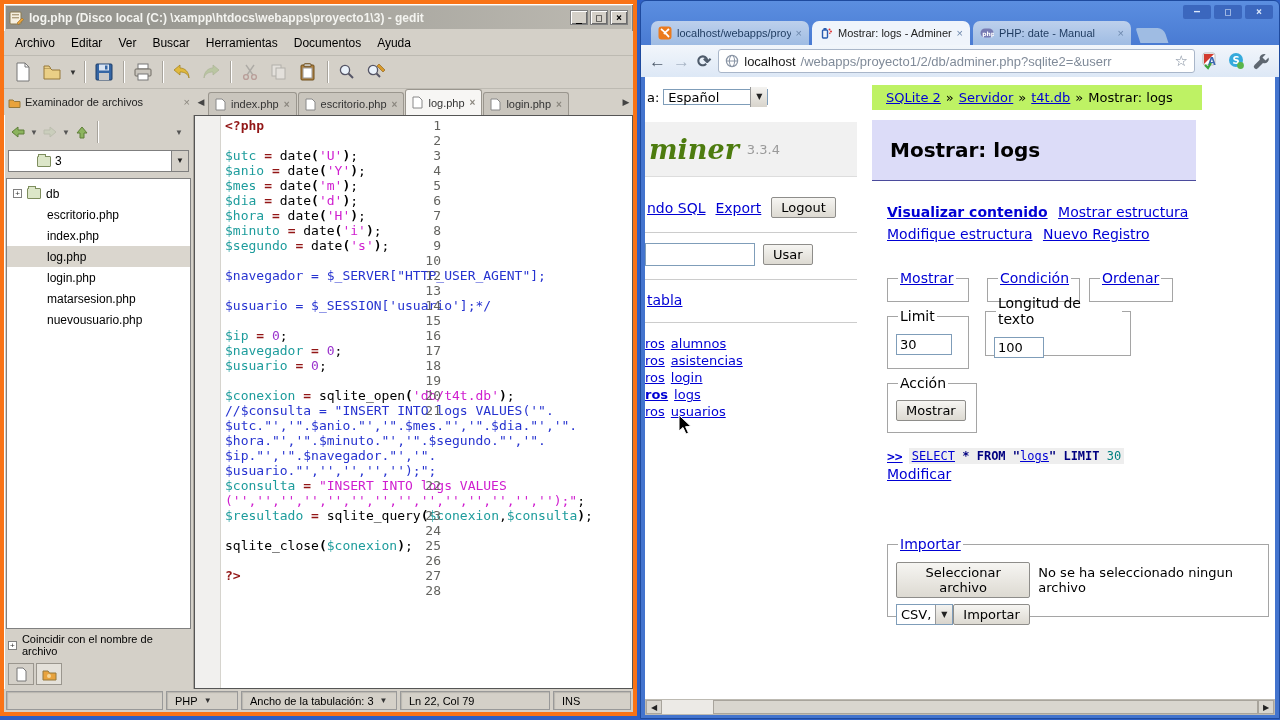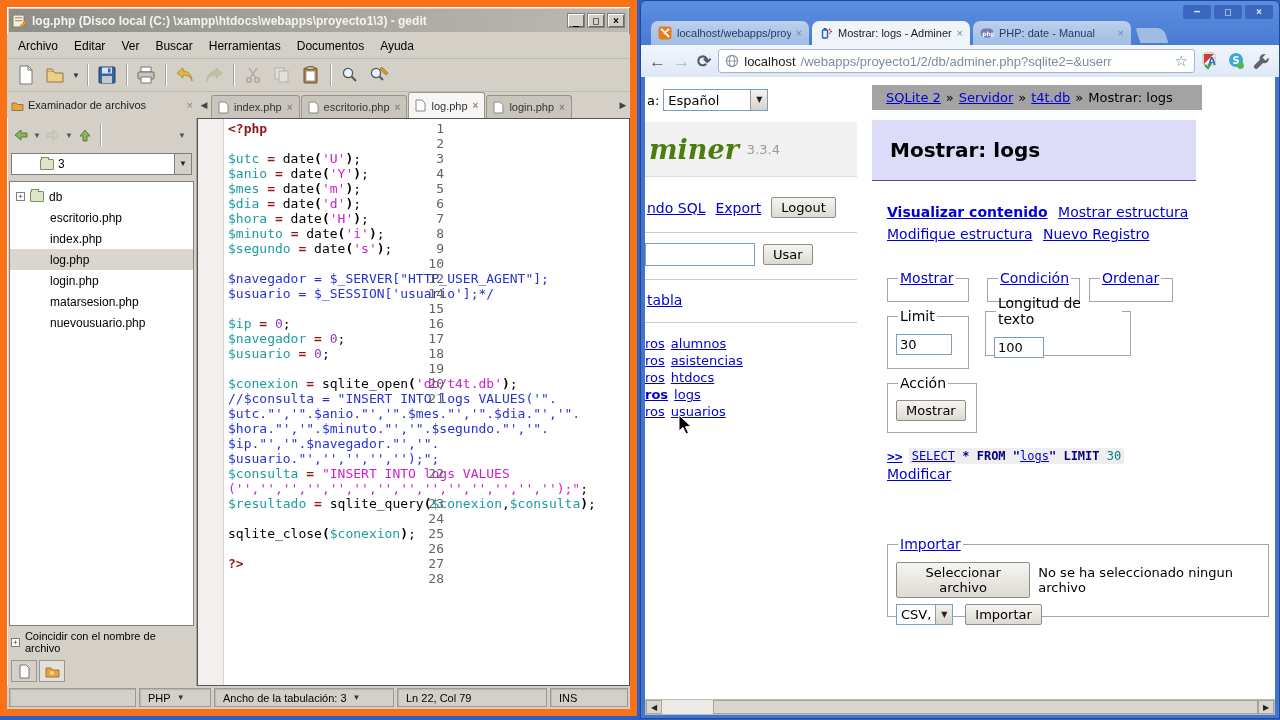--- a/index.html
+++ b/index.html
@@ -1,21 +1,21 @@
 <!DOCTYPE html>
 <html><head>
 <meta charset="utf-8">
 <style>
   * { margin:0; padding:0; box-sizing:border-box; }
   html,body { width:1280px; height:720px; overflow:hidden; }
   body { background:#2E5FC4; font-family:"Liberation Sans", sans-serif; position:relative; }
 
   
   #gedit { position:absolute; left:0; top:0; width:637px; height:716px;
-    background:#D4D0C8; border:7px solid #f97316;
+    background:#D4D0C8; border:4px solid #f97316;
     box-shadow: inset 1px 1px 0 #FFFFFF, inset -1px -1px 0 #808080;
     display:flex; flex-direction:column; }
   .g-titlebar { height:23px; margin:2px; display:flex; align-items:center; padding:0 3px;
     background:linear-gradient(90deg,#8E8E88,#BDBAB2); color:#F4F4F0; font-size:12px; font-weight:bold; gap:5px; }
   .g-title-text { flex:1; white-space:nowrap; overflow:hidden; }
   .g-winbtns { display:flex; gap:2px; }
   .g-winbtn { width:18px; height:15px; background:#D4D0C8; border:1px solid #808080;
     box-shadow: inset 1px 1px 0 #fff, inset -1px -1px 0 #6a6a6a; color:#000;
     font-size:10px; line-height:13px; text-align:center; font-weight:bold; font-family:"DejaVu Sans Mono",monospace;}
   .g-menubar { display:flex; padding:2px 4px; gap:2px; background:#D4D0C8; border-bottom:1px solid #BDBAB2; }
@@ -102,61 +102,61 @@
   .b-content { flex:1; background:#fff; position:relative; overflow:hidden; margin:0 4px; }
   .b-hscroll { height:16px; margin:0 4px 3px 4px; background:#ECEAE6; border:1px solid #BDBAB2; display:flex; align-items:stretch; }
   .hs-btn { width:16px; background:#D9D6CF; border:1px solid #A8A49C; font-size:8px; color:#222; text-align:center; line-height:14px; }
   .hs-track { flex:1; position:relative; }
   .hs-thumb { position:absolute; left:8.5%; right:0; top:0; bottom:0; background:#D9D6CF; border:1px solid #A8A49C; }
 
   
   .adm { position:absolute; left:0; top:0; width:100%; height:100%; font-family:"DejaVu Sans",sans-serif; font-size:13px; color:#000; }
   .adm a { color:#0000D4; text-decoration:underline; }
   .adm-lang { position:absolute; left:2px; top:12px; font-size:13px; display:flex; gap:4px; align-items:center;}
-  .adm-select { display:inline-flex; align-items:center; border:1px solid #7F9DB9; background:#fff; height:22px; }
+  .adm-select { display:inline-flex; align-items:center; border:1px solid #7F9DB9; background:#fff; height:16px; }
   .adm-select .sval { padding:0 4px; font-size:13px; min-width:86px; }
   .adm-select .sbtn { width:17px; height:20px; background:linear-gradient(#F4F3F0,#D8D4CC); border-left:1px solid #999; font-size:8px; line-height:20px; text-align:center; color:#222;}
   .adm-logo { position:absolute; left:0; top:45px; width:212px; height:55px; background:#F1F1F1; border-bottom:1px solid #DDD;
     display:flex; align-items:center; padding-left:4px; gap:8px; }
   .adm-logo .lg { font-size:27px; color:#4d7c0f; font-style:italic; font-weight:bold; font-family:"DejaVu Serif",serif;}
   .adm-logo .ver { font-size:13px; color:#9a9a9a; }
   .adm-sidelinks { position:absolute; left:2px; top:120px; font-size:14px; display:flex; gap:10px; align-items:center; }
   .adm-hr { position:absolute; left:0; width:212px; border-top:1px solid #CCC; }
   .adm-dbrow { position:absolute; left:0; top:166px; display:flex; gap:8px; align-items:center; }
   .adm-input { border:1px solid #7F9DB9; height:23px; width:110px; font-size:13px; padding:1px 3px; font-family:"DejaVu Sans",sans-serif;}
   .btn { background:linear-gradient(#F6F5F2,#DDDAD2); border:1px solid #8E8D8A; border-radius:2px;
     font-size:13px; padding:2px 9px; color:#000; font-family:"DejaVu Sans",sans-serif; }
   .adm-createtable { position:absolute; left:2px; top:215px; font-size:14px; }
   .adm-tables { position:absolute; left:0; top:258px; font-size:13px; line-height:17px; }
   .adm-tables .trow { white-space:nowrap; }
   .adm-tables .selword { margin-right:6px; }
   .adm-tables .selword.cur { font-weight:bold; }
   
-  .adm-bread { position:absolute; left:227px; top:8px; width:330px; height:25px; background:#a3a3a3;
+  .adm-bread { position:absolute; left:227px; top:8px; width:330px; height:25px; background:#bef264;
     display:flex; align-items:center; padding-left:14px; gap:5px; font-size:13px; }
   .adm-h2box { position:absolute; left:227px; top:43px; width:324px; height:61px; background:#DCDCF8; border-bottom:1px solid #4B4B9C; display:flex; align-items:center; }
   .adm-h2box h2 { font-size:20px; font-weight:bold; margin-left:18px; font-family:"DejaVu Sans",sans-serif; }
   .adm-navlinks { position:absolute; left:242px; top:124px; width:322px; font-size:14px; line-height:22px; }
   .adm-navlinks a { margin-right:6px; }
   .adm-navlinks a.cur { font-weight:bold; }
   fieldset.adm-fs { position:absolute; border:1px solid #A5A5A5; padding:4px 8px 8px 8px; font-size:13px; background:transparent; }
   fieldset.adm-fs legend { font-size:14px; padding:0 2px; margin-left:2px; }
   .fs-input { border:1px solid #7F9DB9; height:21px; font-size:13px; padding:1px 3px; font-family:"DejaVu Sans",sans-serif; }
   .adm-sqlline { position:absolute; left:242px; top:371px; font-size:13px; display:flex; align-items:center; gap:6px; }
   .sqlcode { font-family:"DejaVu Sans Mono",monospace; font-size:12px; background:#EEE; padding:1px 3px; }
   .sql-kw { color:#000080; font-weight:bold; }
   .sql-kw-link { color:#000080; font-weight:normal; text-decoration:underline; }
   .sql-table { color:#C00000; text-decoration:underline; }
   .sql-num { color:#008080; }
   .adm-modify { position:absolute; left:242px; top:389px; font-size:14px; }
   .adm-msg { position:absolute; left:242px; top:417px; width:290px; height:29px; background:#E6F8E6;
     color:#008000; font-size:14px; display:flex; align-items:center; padding-left:13px; }
   .adm-import { left:242px; top:459px; width:382px; height:81px; }
   .adm-import .row1 { display:flex; align-items:center; gap:8px; margin-top:6px; }
-  .adm-import .row2 { display:flex; align-items:center; gap:12px; margin-top:6px; }
+  .adm-import .row2 { display:flex; align-items:center; margin-top:6px; }
   .file-status { font-size:13px; color:#000; }
 
   
   #mouse-cursor { position:absolute; left:678px; top:414px; z-index:99; }
 </style>
 </head>
 <body>
 
 <div id="gedit">
   <div class="g-titlebar">
@@ -384,20 +384,21 @@
           <div class="code-row"><span class="ln">2</span><span class="lt"></span></div>
           <div class="code-row"><span class="ln">3</span><span class="lt"><span class="tok-var">$utc</span><span class="tok-pl"> </span><span class="tok-op">=</span><span class="tok-pl"> date</span><span class="tok-b">(</span><span class="tok-str">'U'</span><span class="tok-b">)</span><span class="tok-pl">;</span></span></div>
           <div class="code-row"><span class="ln">4</span><span class="lt"><span class="tok-var">$anio</span><span class="tok-pl"> </span><span class="tok-op">=</span><span class="tok-pl"> date</span><span class="tok-b">(</span><span class="tok-str">'Y'</span><span class="tok-b">)</span><span class="tok-pl">;</span></span></div>
           <div class="code-row"><span class="ln">5</span><span class="lt"><span class="tok-var">$mes</span><span class="tok-pl"> </span><span class="tok-op">=</span><span class="tok-pl"> date</span><span class="tok-b">(</span><span class="tok-str">'m'</span><span class="tok-b">)</span><span class="tok-pl">;</span></span></div>
           <div class="code-row"><span class="ln">6</span><span class="lt"><span class="tok-var">$dia</span><span class="tok-pl"> </span><span class="tok-op">=</span><span class="tok-pl"> date</span><span class="tok-b">(</span><span class="tok-str">'d'</span><span class="tok-b">)</span><span class="tok-pl">;</span></span></div>
           <div class="code-row"><span class="ln">7</span><span class="lt"><span class="tok-var">$hora</span><span class="tok-pl"> </span><span class="tok-op">=</span><span class="tok-pl"> date</span><span class="tok-b">(</span><span class="tok-str">'H'</span><span class="tok-b">)</span><span class="tok-pl">;</span></span></div>
           <div class="code-row"><span class="ln">8</span><span class="lt"><span class="tok-var">$minuto</span><span class="tok-pl"> </span><span class="tok-op">=</span><span class="tok-pl"> date</span><span class="tok-b">(</span><span class="tok-str">'i'</span><span class="tok-b">)</span><span class="tok-pl">;</span></span></div>
           <div class="code-row"><span class="ln">9</span><span class="lt"><span class="tok-var">$segundo</span><span class="tok-pl"> </span><span class="tok-op">=</span><span class="tok-pl"> date</span><span class="tok-b">(</span><span class="tok-str">'s'</span><span class="tok-b">)</span><span class="tok-pl">;</span></span></div>
           <div class="code-row"><span class="ln">10</span><span class="lt"></span></div>
           <div class="code-row"><span class="ln">12</span><span class="lt"><span class="tok-cmt">$navegador = $_SERVER["HTTP_USER_AGENT"];</span></span></div>
+          <div class="code-row"><span class="ln">13</span><span class="lt"></span></div>
           <div class="code-row"><span class="ln">14</span><span class="lt"><span class="tok-cmt">$usuario = $_SESSION['usuario'];*/</span></span></div>
           <div class="code-row"><span class="ln">15</span><span class="lt"></span></div>
           <div class="code-row"><span class="ln">16</span><span class="lt"><span class="tok-var">$ip</span><span class="tok-pl"> </span><span class="tok-op">=</span><span class="tok-pl"> </span><span class="tok-num">0</span><span class="tok-pl">;</span></span></div>
           <div class="code-row"><span class="ln">17</span><span class="lt"><span class="tok-var">$navegador</span><span class="tok-pl"> </span><span class="tok-op">=</span><span class="tok-pl"> </span><span class="tok-num">0</span><span class="tok-pl">;</span></span></div>
           <div class="code-row"><span class="ln">18</span><span class="lt"><span class="tok-var">$usuario</span><span class="tok-pl"> </span><span class="tok-op">=</span><span class="tok-pl"> </span><span class="tok-num">0</span><span class="tok-pl">;</span></span></div>
           <div class="code-row"><span class="ln">19</span><span class="lt"></span></div>
           <div class="code-row"><span class="ln">20</span><span class="lt"><span class="tok-var">$conexion</span><span class="tok-pl"> </span><span class="tok-op">=</span><span class="tok-pl"> sqlite_open</span><span class="tok-b">(</span><span class="tok-str">'db/t4t.db'</span><span class="tok-b">)</span><span class="tok-pl">;</span></span></div>
           <div class="code-row"><span class="ln">21</span><span class="lt"><span class="tok-cmt">//$consulta = "INSERT INTO logs VALUES('".</span></span></div>
           <div class="code-row"><span class="ln"></span><span class="lt"><span class="tok-cmt">$utc."','".$anio."','".$mes."','".$dia."','".</span></span></div>
           <div class="code-row"><span class="ln"></span><span class="lt"><span class="tok-cmt">$hora."','".$minuto."','".$segundo."','".</span></span></div>
@@ -414,21 +415,21 @@
         </div>
     </div>
   </div>
 
   <div class="g-statusbar">
     <span class="st-cell st-fill"></span>
     <span class="st-cell" style="width:72px">
       <span>PHP</span>
         <span class="st-dd">▼</span>
     </span>
-    <span class="st-cell" style="width:180px">
+    <span class="st-cell" style="width:156px">
       <span>Ancho de la tabulación: 3</span>
         <span class="st-dd">▼</span>
     </span>
     <span class="st-cell" style="width:150px">
       <span>Ln 22, Col 79</span>
     </span>
     <span class="st-cell" style="width:78px">
       <span>INS</span>
     </span>
   </div>
@@ -523,21 +524,21 @@
       <div class="adm-dbrow">
         <input class="adm-input" style="">
         <button class="btn">Usar</button>
       </div>
       <div class="adm-hr" style="top:202px"></div>
       <a href="#" class="adm-createtable">tabla</a>
       <div class="adm-hr" style="top:245px"></div>
       <div class="adm-tables" id="adm-tables">
           <div class="trow"><a class="selword" href="#">ros</a><a href="#">alumnos</a></div>
           <div class="trow"><a class="selword" href="#">ros</a><a href="#">asistencias</a></div>
-          <div class="trow"><a class="selword" href="#">ros</a><a href="#">htdocs</a></div>
+          <div class="trow"><a class="selword" href="#">ros</a><a href="#">login</a></div>
           <div class="trow"><a class="selword cur" href="#">ros</a><a href="#">logs</a></div>
           <div class="trow"><a class="selword" href="#">ros</a><a href="#">usuarios</a></div>
         </div>
 
       <div class="adm-bread" id="adm-bread">
           <a href="#">SQLite 2</a>
           <span> » </span>
           <a href="#">Servidor</a>
           <span> » </span>
           <a href="#">t4t.db</a>

